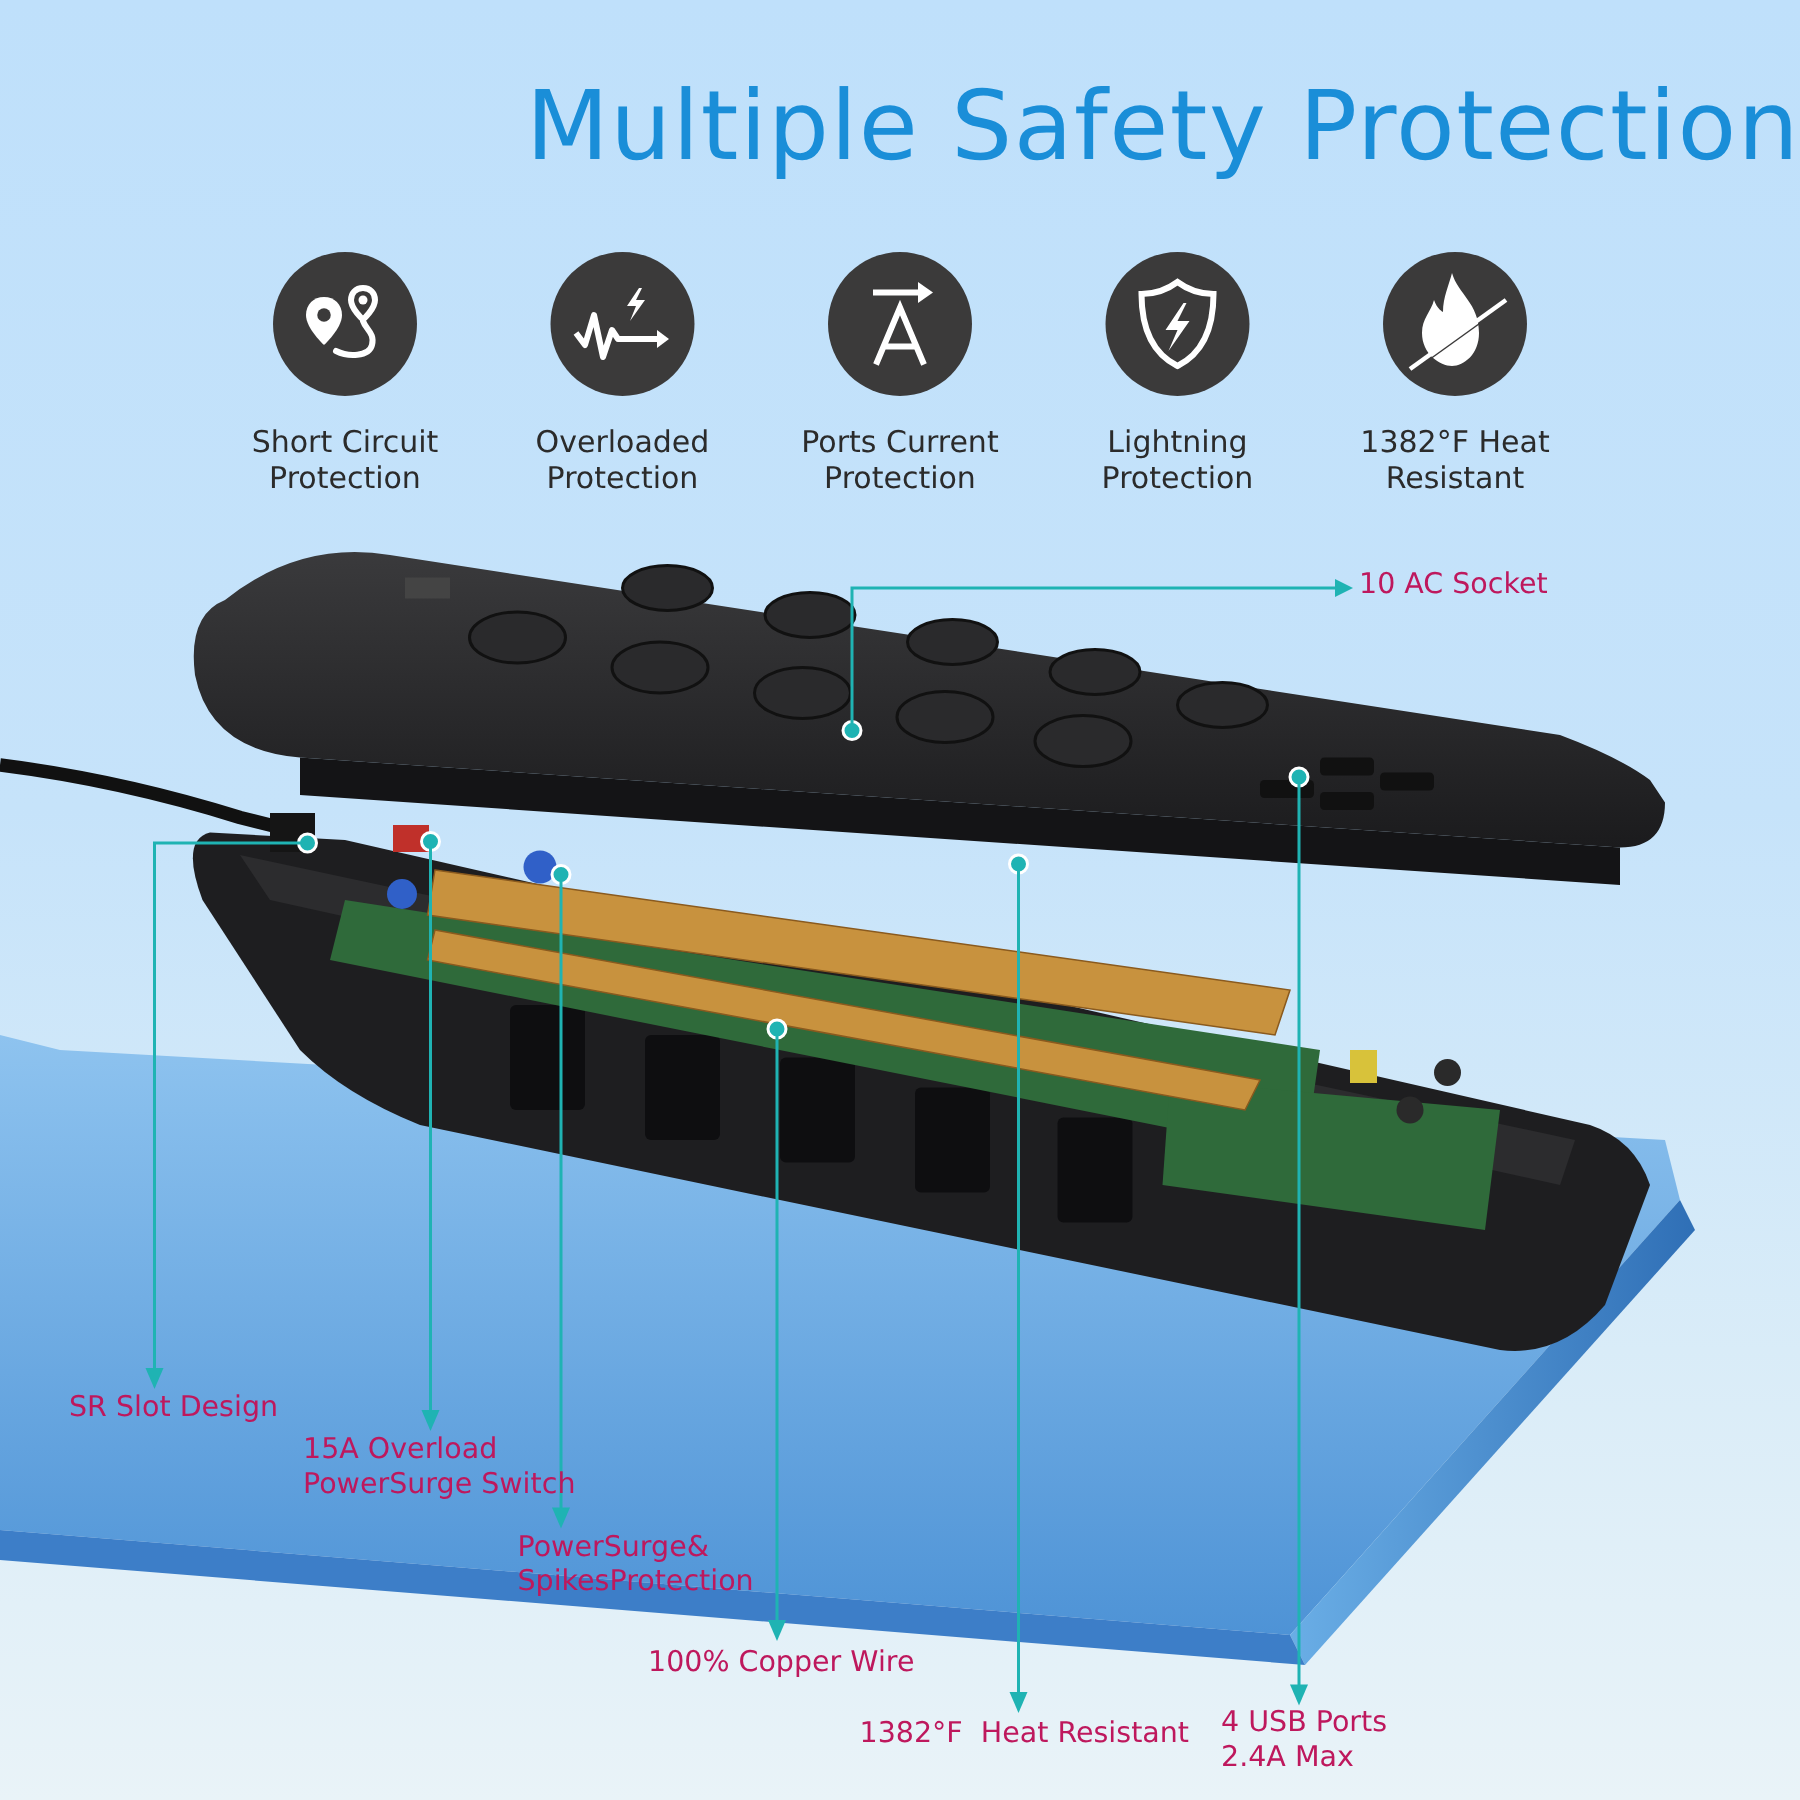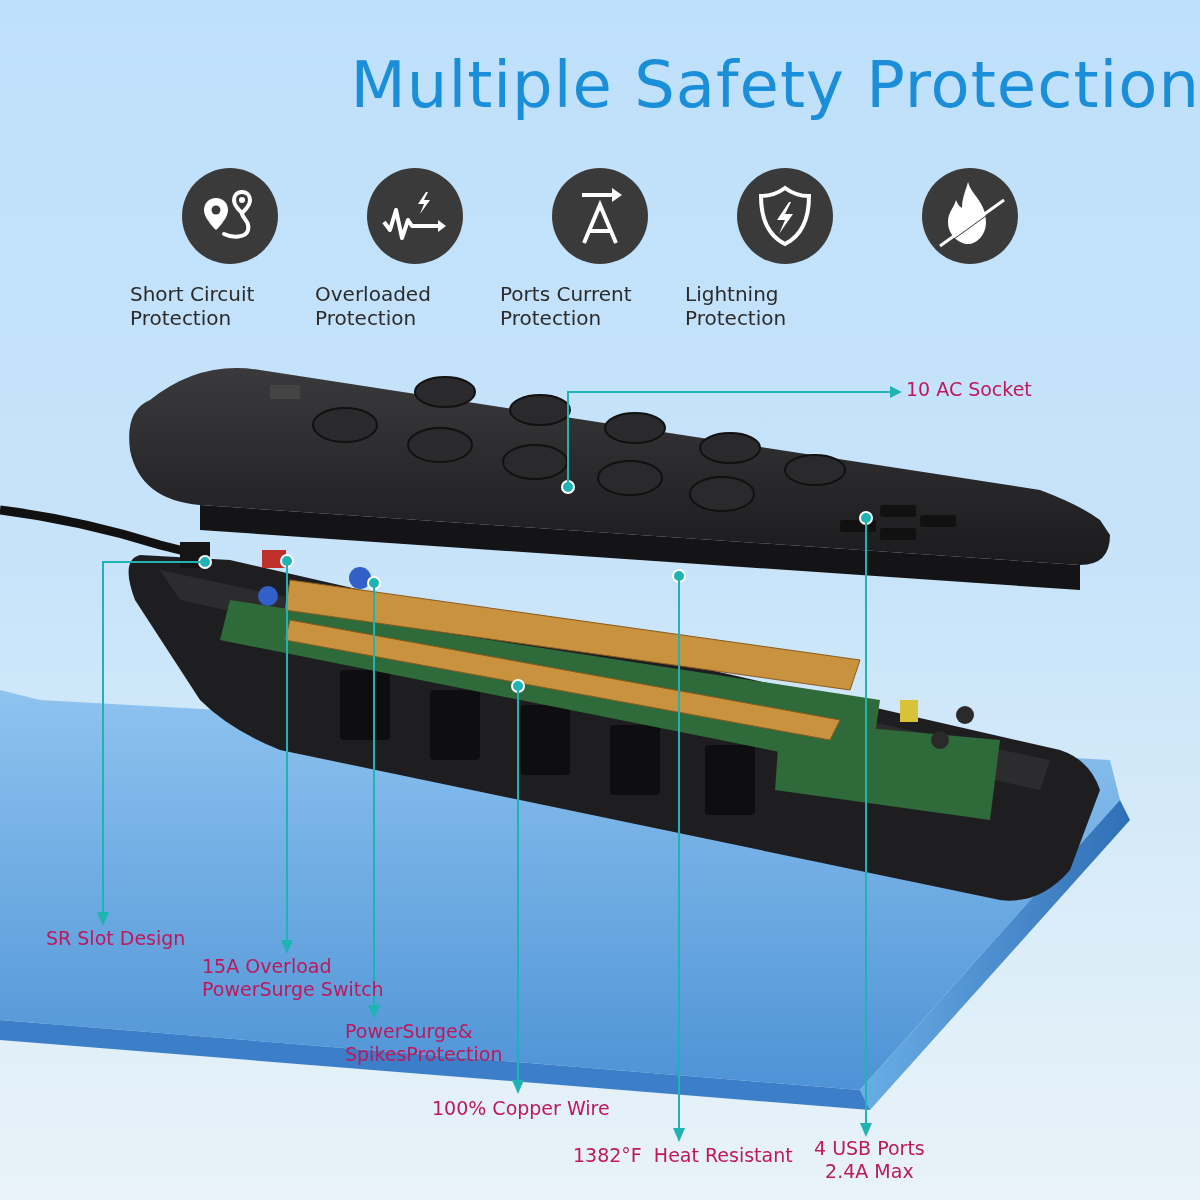--- a/index.html
+++ b/index.html
@@ -1,21 +1,21 @@
 <!DOCTYPE html>
 <html><head>
 <meta charset="utf-8">
 <style>
   html,body{margin:0;padding:0;}
   body{width:1200px;height:1200px;overflow:hidden;position:relative;
     font-family:"DejaVu Sans","Liberation Sans",sans-serif;
     background:linear-gradient(180deg,#bfe0fb 0%,#c6e3fa 45%,#d9ecf8 75%,#e9f3f8 100%);}
   .title{position:absolute;top:48px;left:0;width:1200px;text-align:right;
     font-size:64px;color:#1a8ed8;font-weight:400;letter-spacing:1px;}
-  .feature{position:absolute;top:168px;width:200px;text-align:left;}
+  .feature{position:absolute;top:168px;width:200px;text-align:center;}
   .circle{width:96px;height:96px;border-radius:50%;background:#3b3a3a;margin:0 auto;
     display:flex;align-items:center;justify-content:center;}
   .flabel{margin-top:18px;font-size:20px;line-height:24px;color:#2b2b2b;}
   .callout{position:absolute;font-size:19px;line-height:23px;color:#be185d;}
   .teal{stroke:#1fb3b3;stroke-width:2;fill:none;}
   .tealf{fill:#1fb3b3;}
   .dot{fill:#1fb3b3;stroke:#fff;stroke-width:2;}
 </style>
 </head>
 <body>
@@ -79,20 +79,24 @@
   </div>
 </div>
 
 <div class="feature" style="left:870px;">
   <div class="circle">
     <svg width="80" height="80" viewBox="0 0 80 80">
       <path d="M38 6c4 14 18 20 18 40 0 14-10 22-18 22s-20-8-20-22c0-10 6-14 8-22 2 6 6 8 6 8 0-10 4-18 6-26z" fill="#fff"></path>
       <path d="M10 70L74 24" stroke="#fff" stroke-width="3"></path>
       <path d="M10 70L74 24" stroke="#3b3a3a" stroke-width="1" transform="translate(0,3)"></path>
     </svg>
+  </div>
+  <div class="flabel">
+    <div>1382°F Heat</div>
+    <div>Resistant</div>
   </div>
 </div>
 
 <svg width="1200" height="1200" style="position:absolute;left:0;top:0;">
   <defs>
     <linearGradient id="plat" x1="0" y1="0" x2="0" y2="1">
       <stop offset="0" stop-color="#8ec3ef"></stop>
       <stop offset="1" stop-color="#4e93d6"></stop>
     </linearGradient>
     <linearGradient id="platside" x1="0" y1="0" x2="1" y2="0">
@@ -201,16 +205,16 @@
 <div class="callout" style="left:202px;top:955px;">
   <div>15A Overload</div>
   <div>PowerSurge Switch</div>
 </div>
 <div class="callout" style="left:305px;top:1020px;margin-left:40px;">
   <div>PowerSurge&amp;</div>
   <div>SpikesProtection</div>
 </div>
 <div class="callout" style="left:432px;top:1097px;">100% Copper Wire</div>
 <div class="callout" style="left:573px;top:1144px;white-space:pre;">1382°F  Heat Resistant</div>
-<div class="callout" style="left:814px;top:1137px;text-align:center;">
+<div class="callout" style="left:814px;top:1137px;text-align:left;">
   <div>4 USB Ports</div>
   <div>2.4A Max</div>
 </div>
 
 </body></html>

